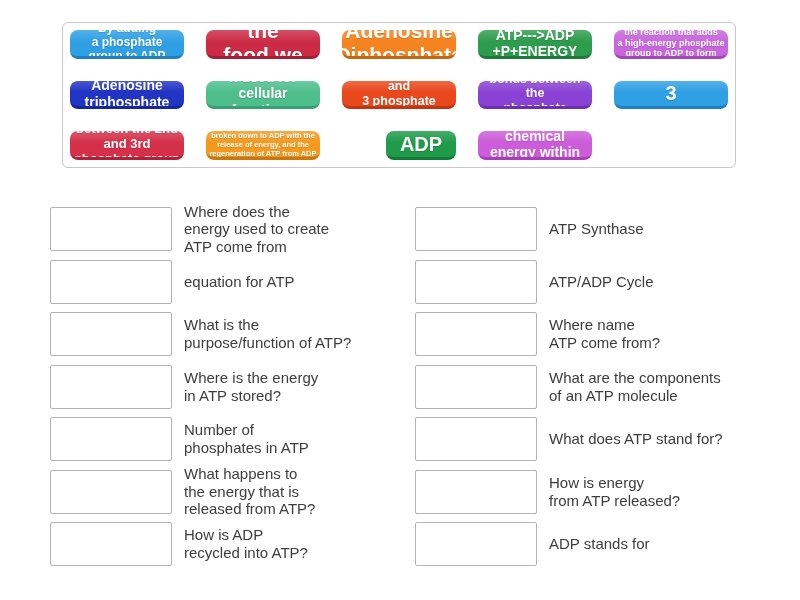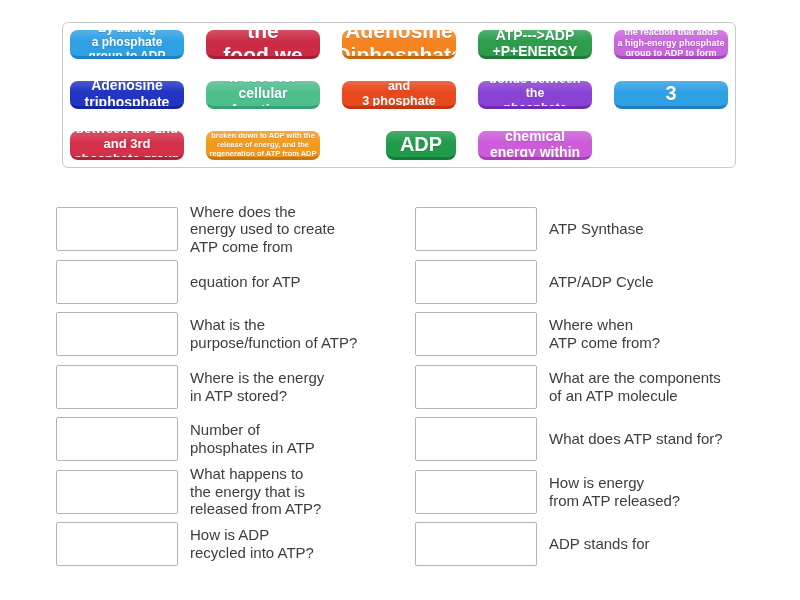--- a/index.html
+++ b/index.html
@@ -28,21 +28,21 @@
   .fs-11{font-size:13px;}
   .fs-12{font-size:12px;}
   .fs-125{font-size:12.5px;}
   .fs-14{font-size:14px;}
   .fs-16{font-size:21px;}
   .fs-18{font-size:14px;}
   .fs-20{font-size:20px;}
 
   
   .qcol{position:absolute;top:207px;display:flex;flex-direction:column;}
-  .qcol.left{left:56px;}
+  .qcol.left{left:50px;}
   .qcol.right{left:415px;}
   .qrow{display:flex;align-items:center;height:44px;margin-bottom:8.5px;}
   .slot{
     width:122px;height:44px;box-sizing:border-box;flex:0 0 122px;
     border:1px solid #b3b3b3;border-radius:2px;background:#ffffff;
   }
   .qtext{
     margin-left:12px;font-size:15px;color:#3d3d3d;line-height:1.17;
     white-space:pre-line;
   }
@@ -128,21 +128,21 @@
     <div class="qrow">
       <div class="slot"></div>
       <div class="qtext">ATP Synthase</div>
     </div>
     <div class="qrow">
       <div class="slot"></div>
       <div class="qtext">ATP/ADP Cycle</div>
     </div>
     <div class="qrow">
       <div class="slot"></div>
-      <div class="qtext">Where when
+      <div class="qtext">Where name
 ATP come from?</div>
     </div>
     <div class="qrow">
       <div class="slot"></div>
       <div class="qtext">What are the components
 of an ATP molecule</div>
     </div>
     <div class="qrow">
       <div class="slot"></div>
       <div class="qtext">What does ATP stand for?</div>

